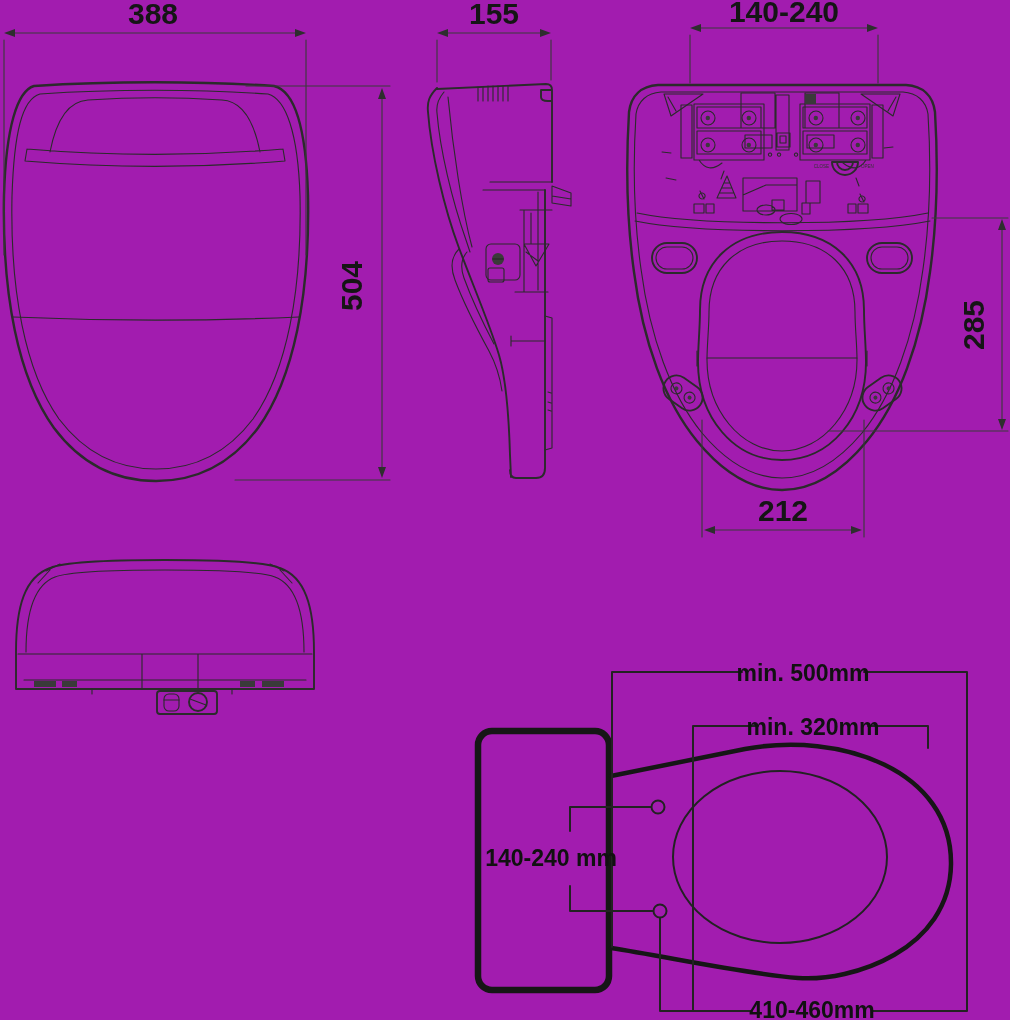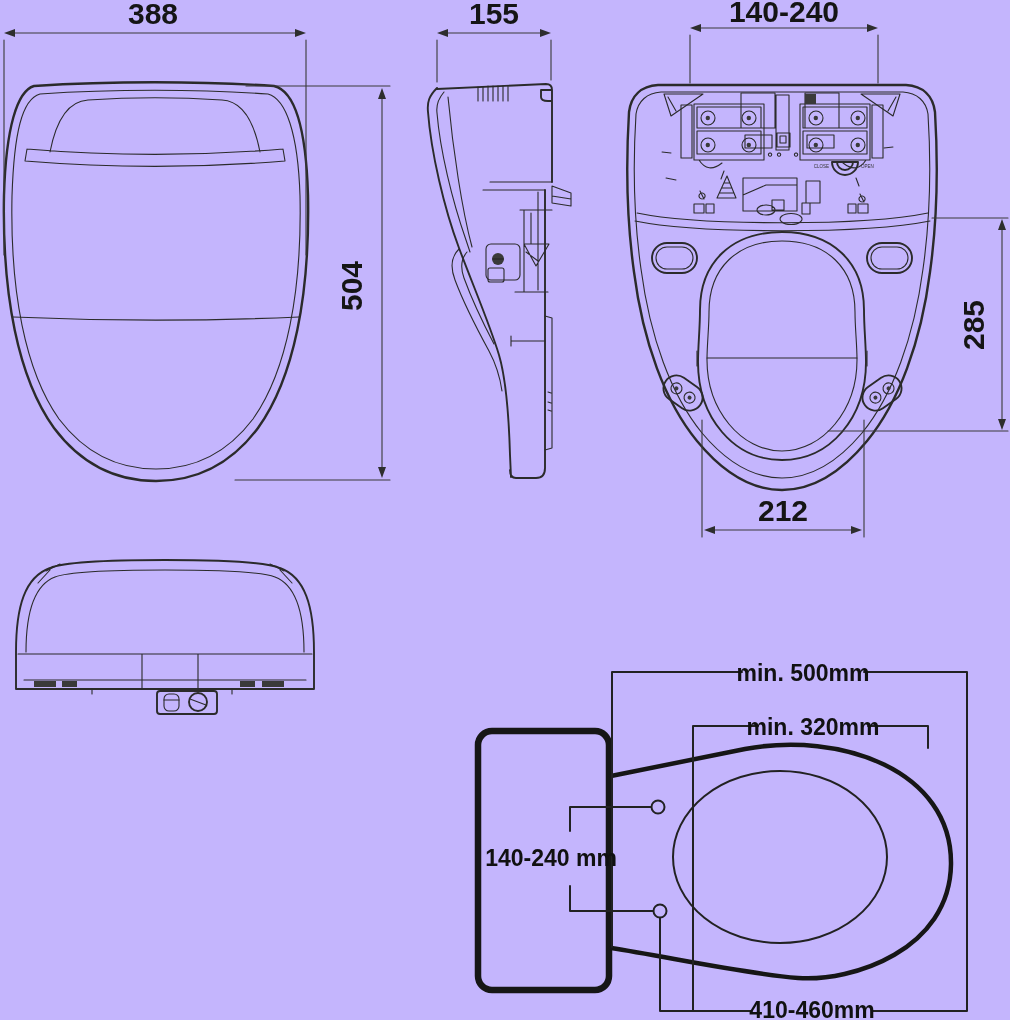--- a/index.html
+++ b/index.html
@@ -1,16 +1,16 @@
 <!DOCTYPE html>
 <html><head>
 <meta charset="utf-8">
 <style>
   html,body{margin:0;padding:0;background:#ffffff;}
-  .stage{position:relative;width:1010px;height:1020px;background:#c4b5fd;overflow:hidden;}
+  .stage{position:relative;width:1010px;height:1020px;background:#a21caf;overflow:hidden;}
   svg{display:block;}
   
   path,rect,circle,ellipse{fill:none;stroke:#2b2b2b;stroke-linecap:round;stroke-linejoin:round;}
   .s3{stroke-width:2.4;}
   .s2{stroke-width:1.9;}
   .s1{stroke-width:1.1;}
   .dimline{stroke:#3a3a3a;stroke-width:1.1;}
   .arrow{fill:#2e2e2e;stroke:none;}
   .dark{fill:#3a3a3a;stroke:none;}
   text{font-family:"Liberation Sans",sans-serif;fill:#151515;}

